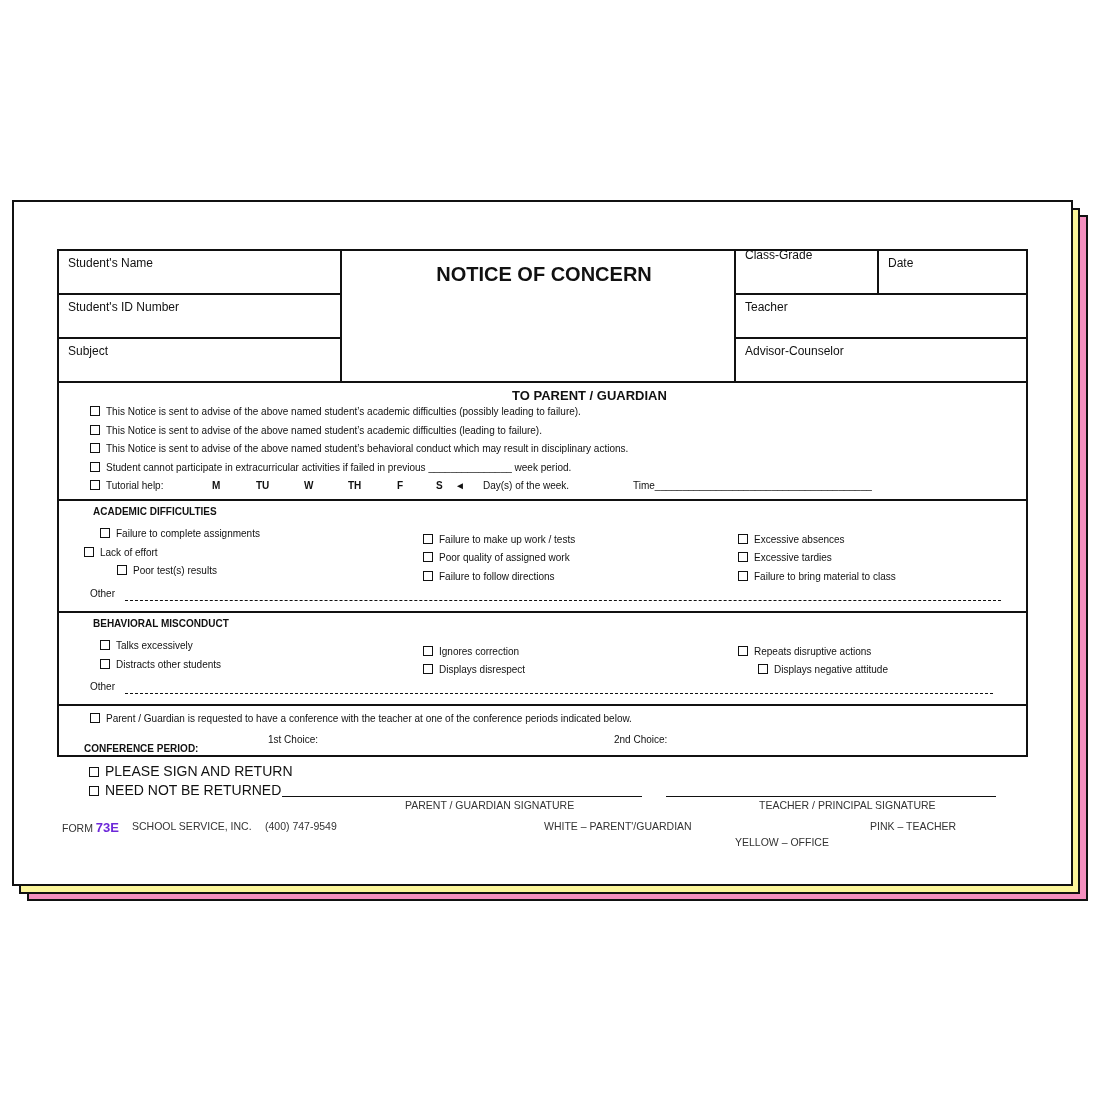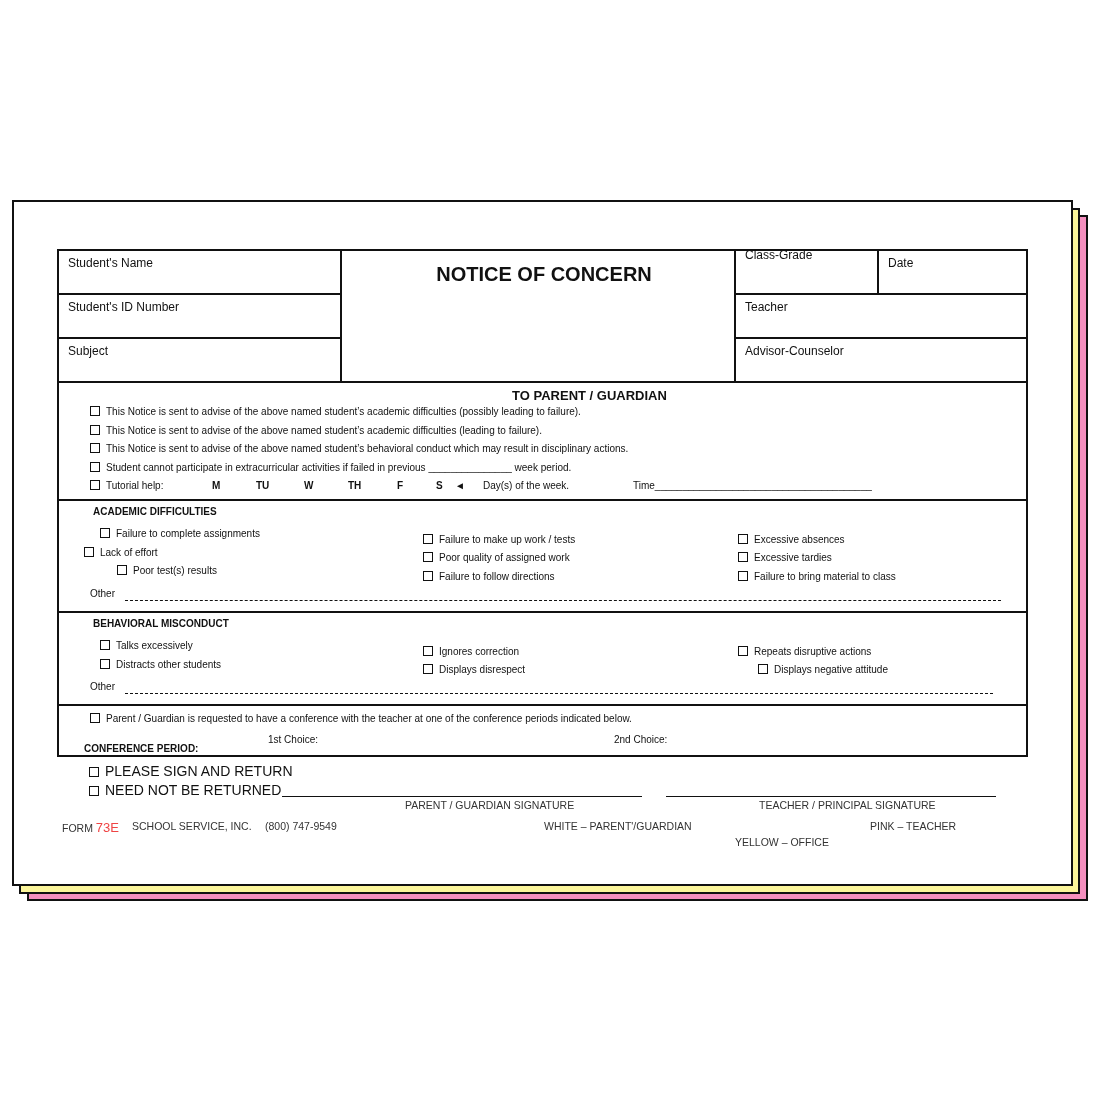--- a/index.html
+++ b/index.html
@@ -93,18 +93,18 @@
 <div class="t13" style="left:268px;top:734px;">1st Choice:</div>
 <div class="t13" style="left:614px;top:734px;">2nd Choice:</div>
 
 <div class="t13" style="left:89px;top:763px;font-size:14px;"><span class="cb"></span><span>PLEASE SIGN AND RETURN</span></div>
 <div class="t13" style="left:89px;top:782px;font-size:14px;"><span class="cb"></span><span>NEED NOT BE RETURNED</span></div>
 <div class="sigline" style="left:282px;top:796px;width:360px;"></div>
 <div class="sigline" style="left:666px;top:796px;width:330px;"></div>
 <div class="small" style="left:382px;top:799px;margin-left:23px;">PARENT / GUARDIAN SIGNATURE</div>
 <div class="small" style="left:759px;top:799px;">TEACHER / PRINCIPAL SIGNATURE</div>
 
-<div class="small" style="left:62px;top:820px;"><span>FORM</span> <span style="font-weight:normal;font-size:13px;color:#ef4444;margin-top:36px;">73E</span></div>
+<div class="small" style="left:62px;top:820px;"><span>FORM</span> <span style="font-weight:bold;font-size:13px;color:#6d28d9;margin-top:36px;">73E</span></div>
 <div class="small" style="left:132px;top:820px;">SCHOOL SERVICE, INC.</div>
-<div class="small" style="left:265px;top:820px;">(800) 747-9549</div>
+<div class="small" style="left:265px;top:820px;">(400) 747-9549</div>
 <div class="small" style="left:544px;top:820px;">WHITE – PARENT'/GUARDIAN</div>
 <div class="small" style="left:735px;top:820px;margin-top:16px;">YELLOW – OFFICE</div>
 <div class="small" style="left:870px;top:820px;">PINK – TEACHER</div>
 
 </body></html>

